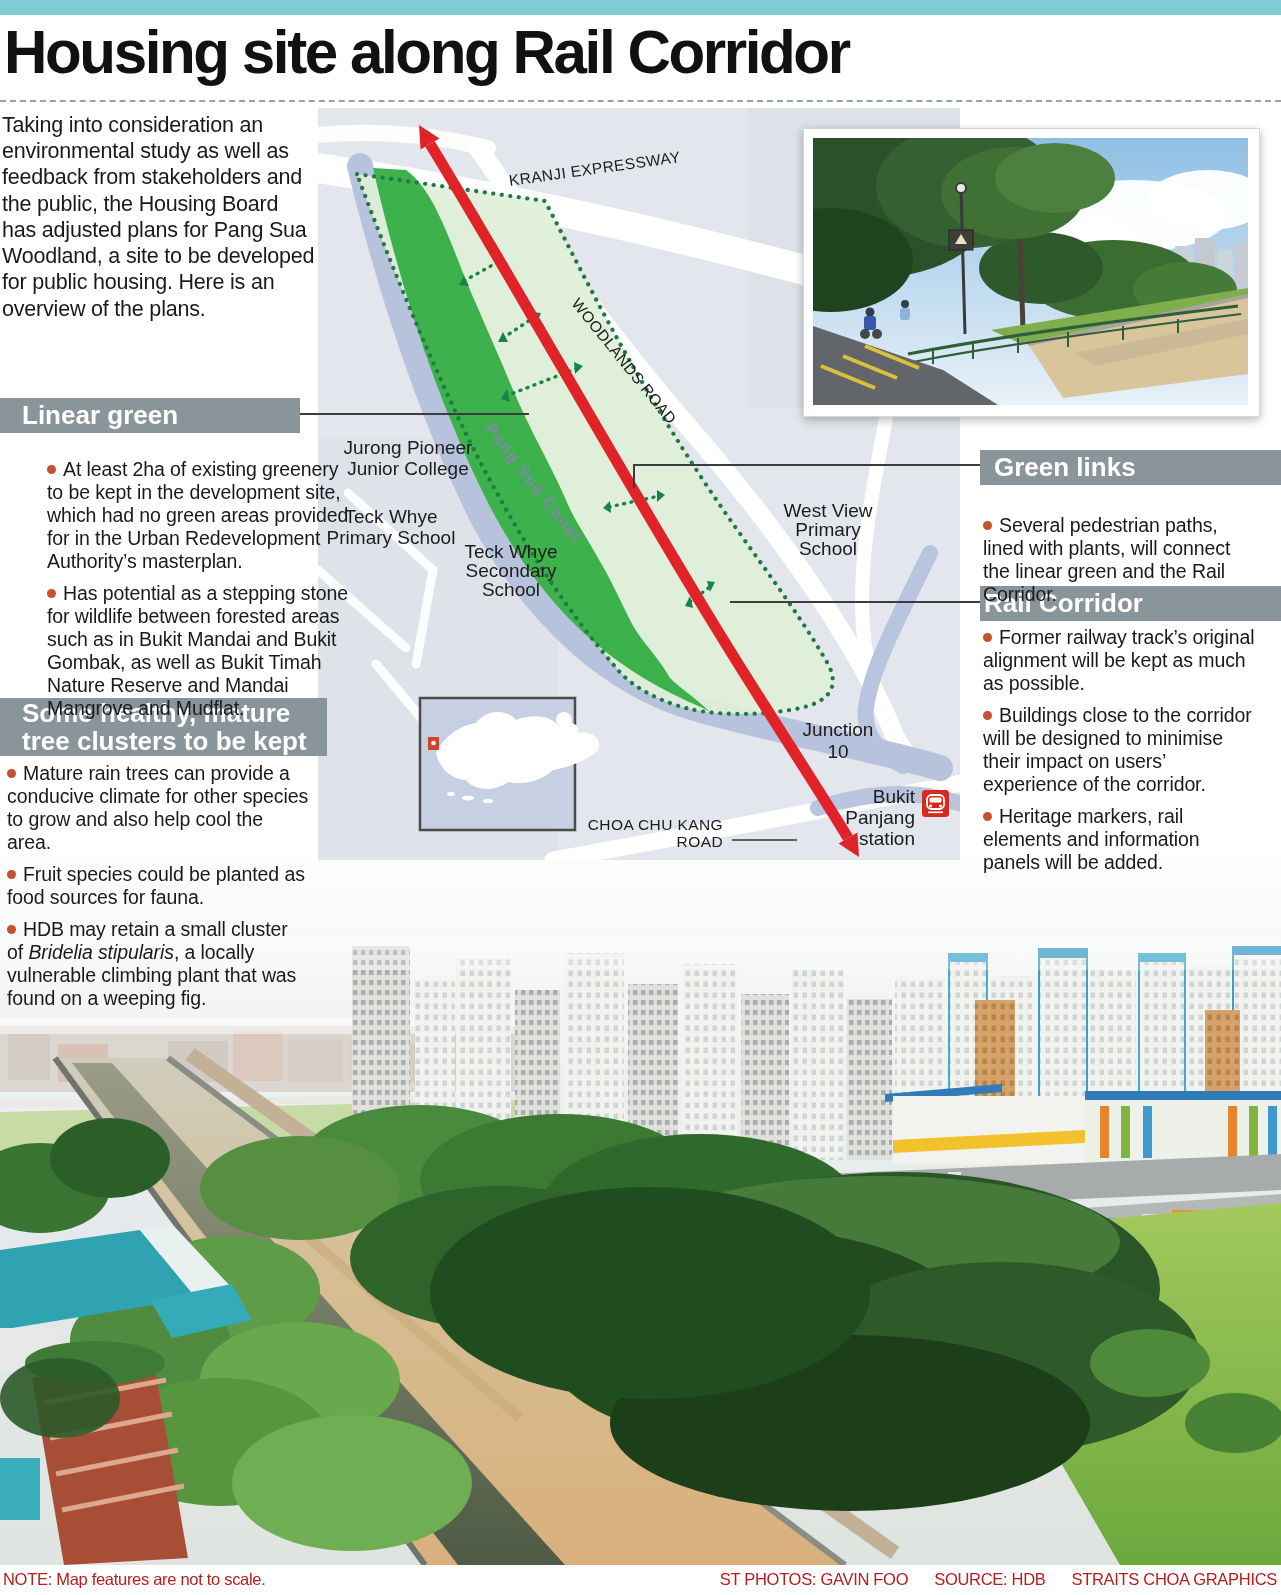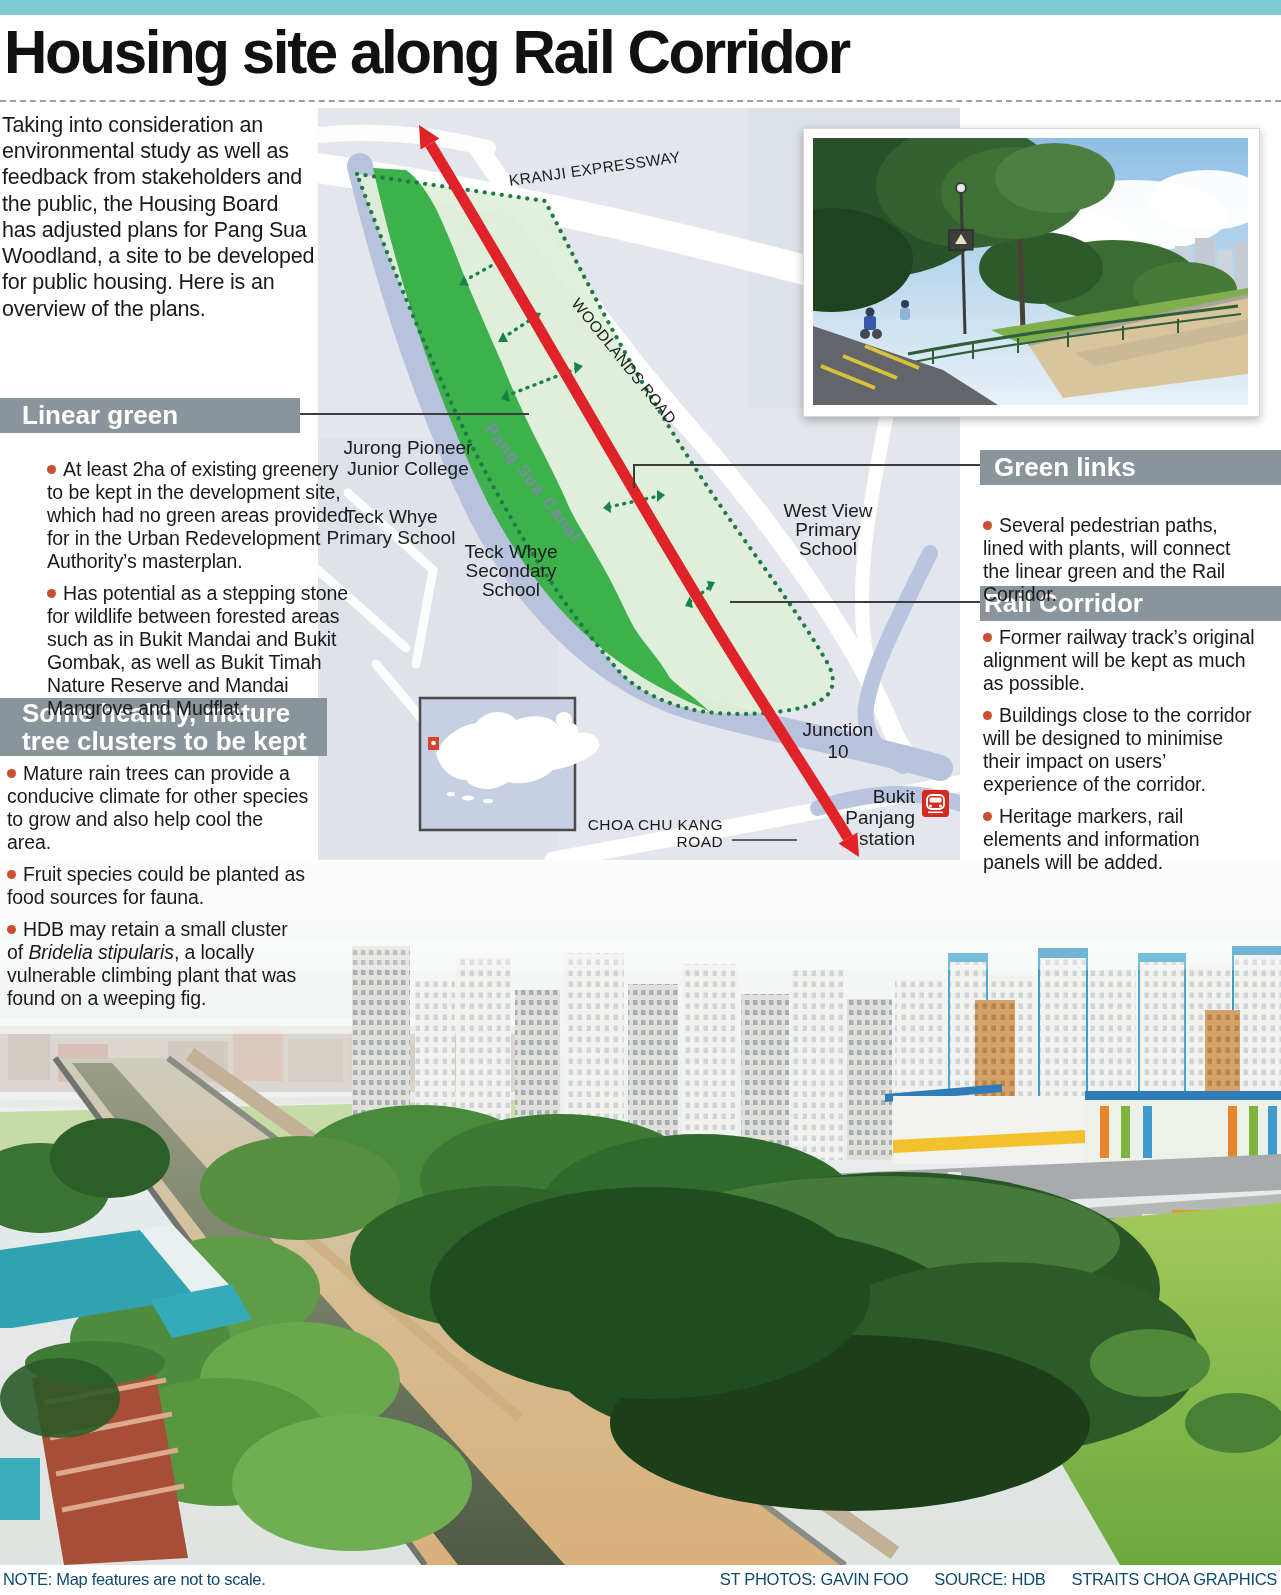--- a/index.html
+++ b/index.html
@@ -26,21 +26,21 @@
   .callout{position:absolute;background:#3c3c3c;z-index:5;}
   #line-linear{left:297px;top:413px;width:232px;height:2px;}
   #line-gl-h{left:633px;top:464px;width:348px;height:2px;}
   #line-gl-v{left:633px;top:464px;width:2px;height:24px;}
   #line-rail{left:730px;top:601px;width:251px;height:2px;}
   .photoframe{position:absolute;left:803px;top:128px;width:437px;height:269px;background:#ffffff;
               padding:9px;border:1px solid #d8d8d8;box-shadow:0 3px 9px rgba(0,0,0,.28);z-index:3;}
   .mapwrap{position:absolute;left:318px;top:108px;width:642px;height:752px;z-index:2;}
   .bottomphoto{position:absolute;left:0;top:858px;width:1281px;height:707px;z-index:1;}
   .footer{position:absolute;left:0;top:1565px;width:1281px;height:30px;background:#ffffff;z-index:7;
-          font-size:16.5px;color:#0c4a6e;}
+          font-size:16.5px;color:#b91c1c;}
   .footer .note{position:absolute;left:3px;top:5px;letter-spacing:-.3px;}
   .footer .credits{position:absolute;right:4px;top:5px;letter-spacing:-.3px;white-space:nowrap;}
   .footer .credits span{margin-left:26px;}
   svg text{font-family:"Liberation Sans",sans-serif;}
   .maplabel{font-size:19px;fill:#1c1c1c;}
   .roadlabel{font-size:15.5px;fill:#1c1c1c;letter-spacing:.4px;}
   .canallabel{font-size:16.5px;fill:#7f8aa8;font-weight:bold;letter-spacing:1.5px;}
 </style>
 </head>
 <body>

